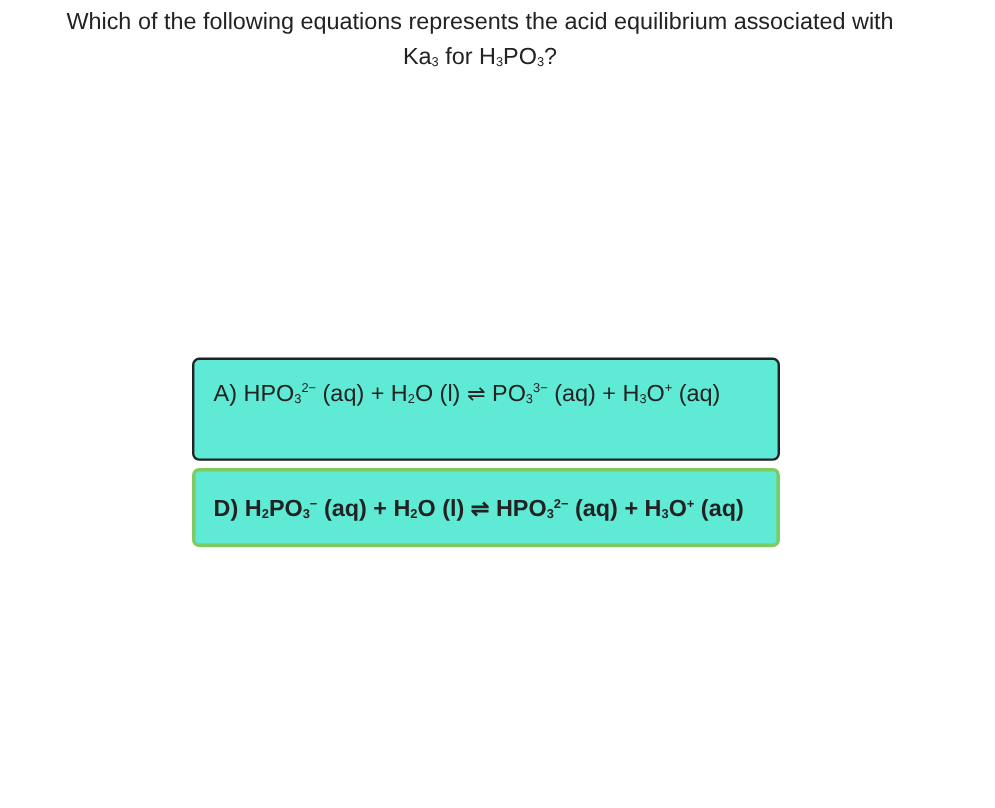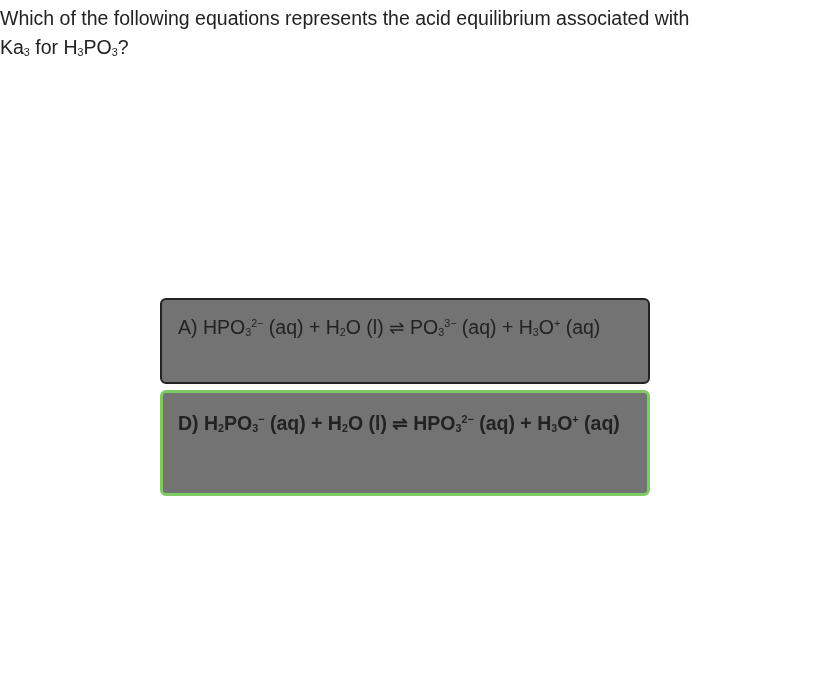--- a/index.html
+++ b/index.html
@@ -10,46 +10,46 @@
       height: 673px;
       overflow: hidden;
       font-family: "Liberation Sans", sans-serif;
       color: #222222;
     }
     .question {
       position: absolute;
       left: 0;
       top: 4px;
       width: 800px;
-      text-align: left;
+      text-align: center;
       font-size: 19.5px;
       line-height: 29px;
     }
     .options {
       position: absolute;
       left: 160px;
       top: 298px;
       width: 490px;
     }
     .option {
       box-sizing: border-box;
       width: 490px;
       height: 86px;
       border: 2px solid #222222;
       border-radius: 6px;
       margin-bottom: 6px;
       padding: 15px 16px 0 16px;
       font-size: 19.5px;
       line-height: 25px;
-      background: #737373;
+      background: #5eead4;
       cursor: pointer;
     }
     .option.selected {
       border: 3px solid #7ecb63;
-      height: 106px;
+      height: 66px;
       padding: 18px 15px 0 15px;
       font-weight: bold;
     }
     sub, sup {
       font-size: 0.55em;
       line-height: 0;
       position: relative;
       vertical-align: baseline;
     }
     sub { bottom: -0.15em; }

